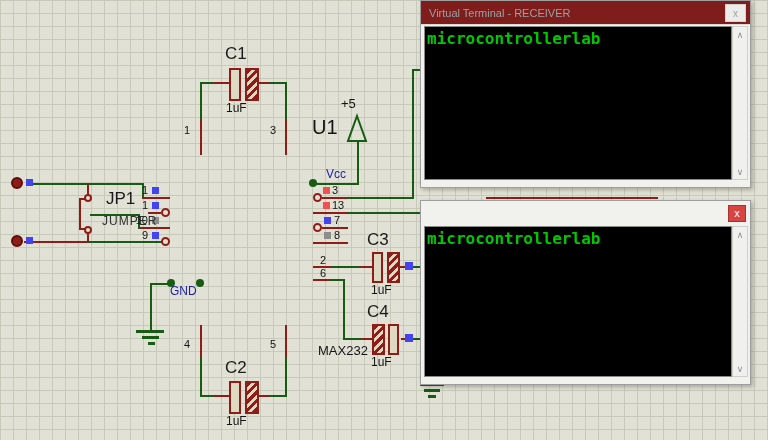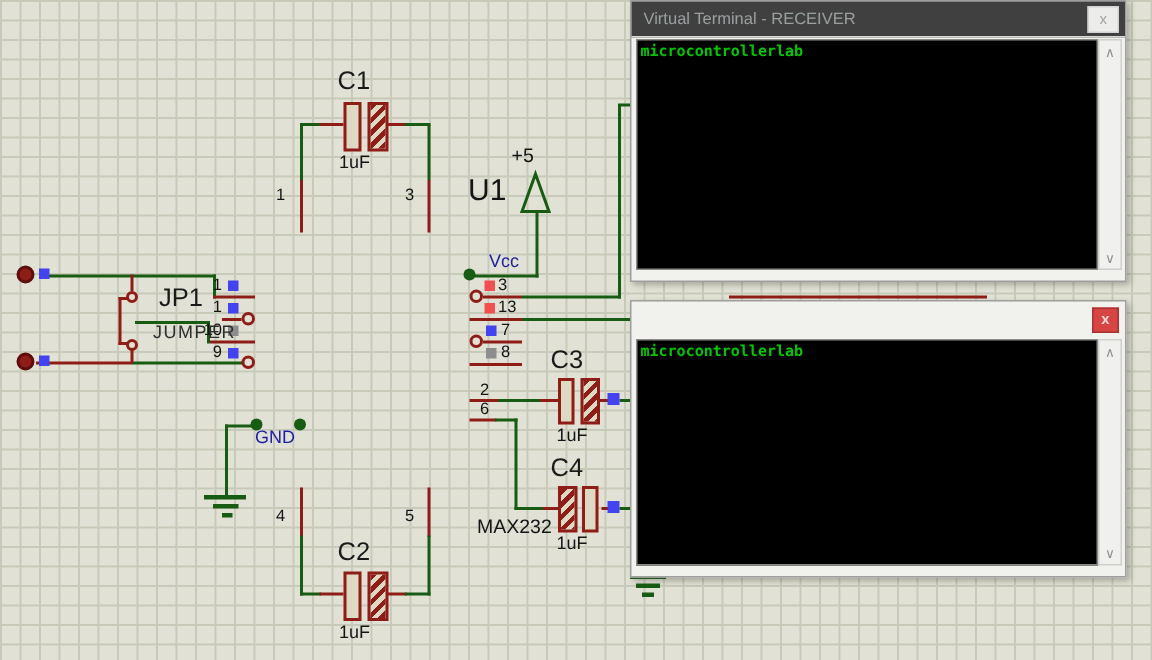--- a/index.html
+++ b/index.html
@@ -26,31 +26,31 @@
   .hatch{position:absolute;border:2px solid #8f1d17;box-sizing:content-box;
          background:repeating-linear-gradient(135deg,#8f1d17 0 3px,#ddd9c2 3px 6px)}
   .ic{position:absolute;left:170px;top:155px;width:139px;height:166px;
       border:2px solid #8f1d17;background:#d3d0b8}
   .ic .t{font-size:12px}
   .bigmark{position:absolute;left:487px;top:181px;font-size:17px;color:#161616;letter-spacing:.5px}
   .window{position:absolute;background:#f1f1ee;border:1px solid #9e9e9e;
           box-shadow:2px 2px 4px rgba(60,60,50,.35)}
   .titlebar{position:absolute;left:0;top:0;right:0;height:23px;display:flex;align-items:center}
   .titlebar .cap{font-size:11px;padding-left:8px}
-  .rx .titlebar{background:#404040;border-bottom:1px solid #dadad6}
+  .rx .titlebar{background:#7f1d1d;border-bottom:1px solid #dadad6}
   .rx .cap{color:#9aa0a0}
   .tx .titlebar{background:linear-gradient(#54763a,#405f28)}
   .tx .cap{color:#fdfdfd}
   .closebtn{position:absolute;top:3px;width:19px;height:16px;font-size:10px;display:flex;
             align-items:center;justify-content:center;cursor:default}
   .rx .closebtn{right:4px;background:#ececea;border:1px solid #d2d2cf;color:#a0a0a0}
   .tx .closebtn{right:4px;top:4px;width:16px;height:15px;background:#d64541;border:1px solid #a83232;color:#ffd9d9;font-weight:bold}
   .term{position:absolute;background:#000;border:1px solid #8a8a86;box-sizing:border-box}
   .termtext{position:absolute;font-family:"DejaVu Sans Mono",monospace;font-weight:bold;
-            font-size:10px;color:#00c800;letter-spacing:0}
+            font-size:16px;color:#00c800;letter-spacing:0}
   .scroll{position:absolute;width:16px;background:#f0f0ee;border:1px solid #cfcfcc;box-sizing:border-box}
   .arr{position:absolute;left:0;width:14px;height:13px;color:#8f8f8f;font-size:9px;
        display:flex;align-items:center;justify-content:center}
   .underline{position:absolute;background:#8f1d17}
 </style>
 </head>
 <body>
 
 <div id="canvas">
 

